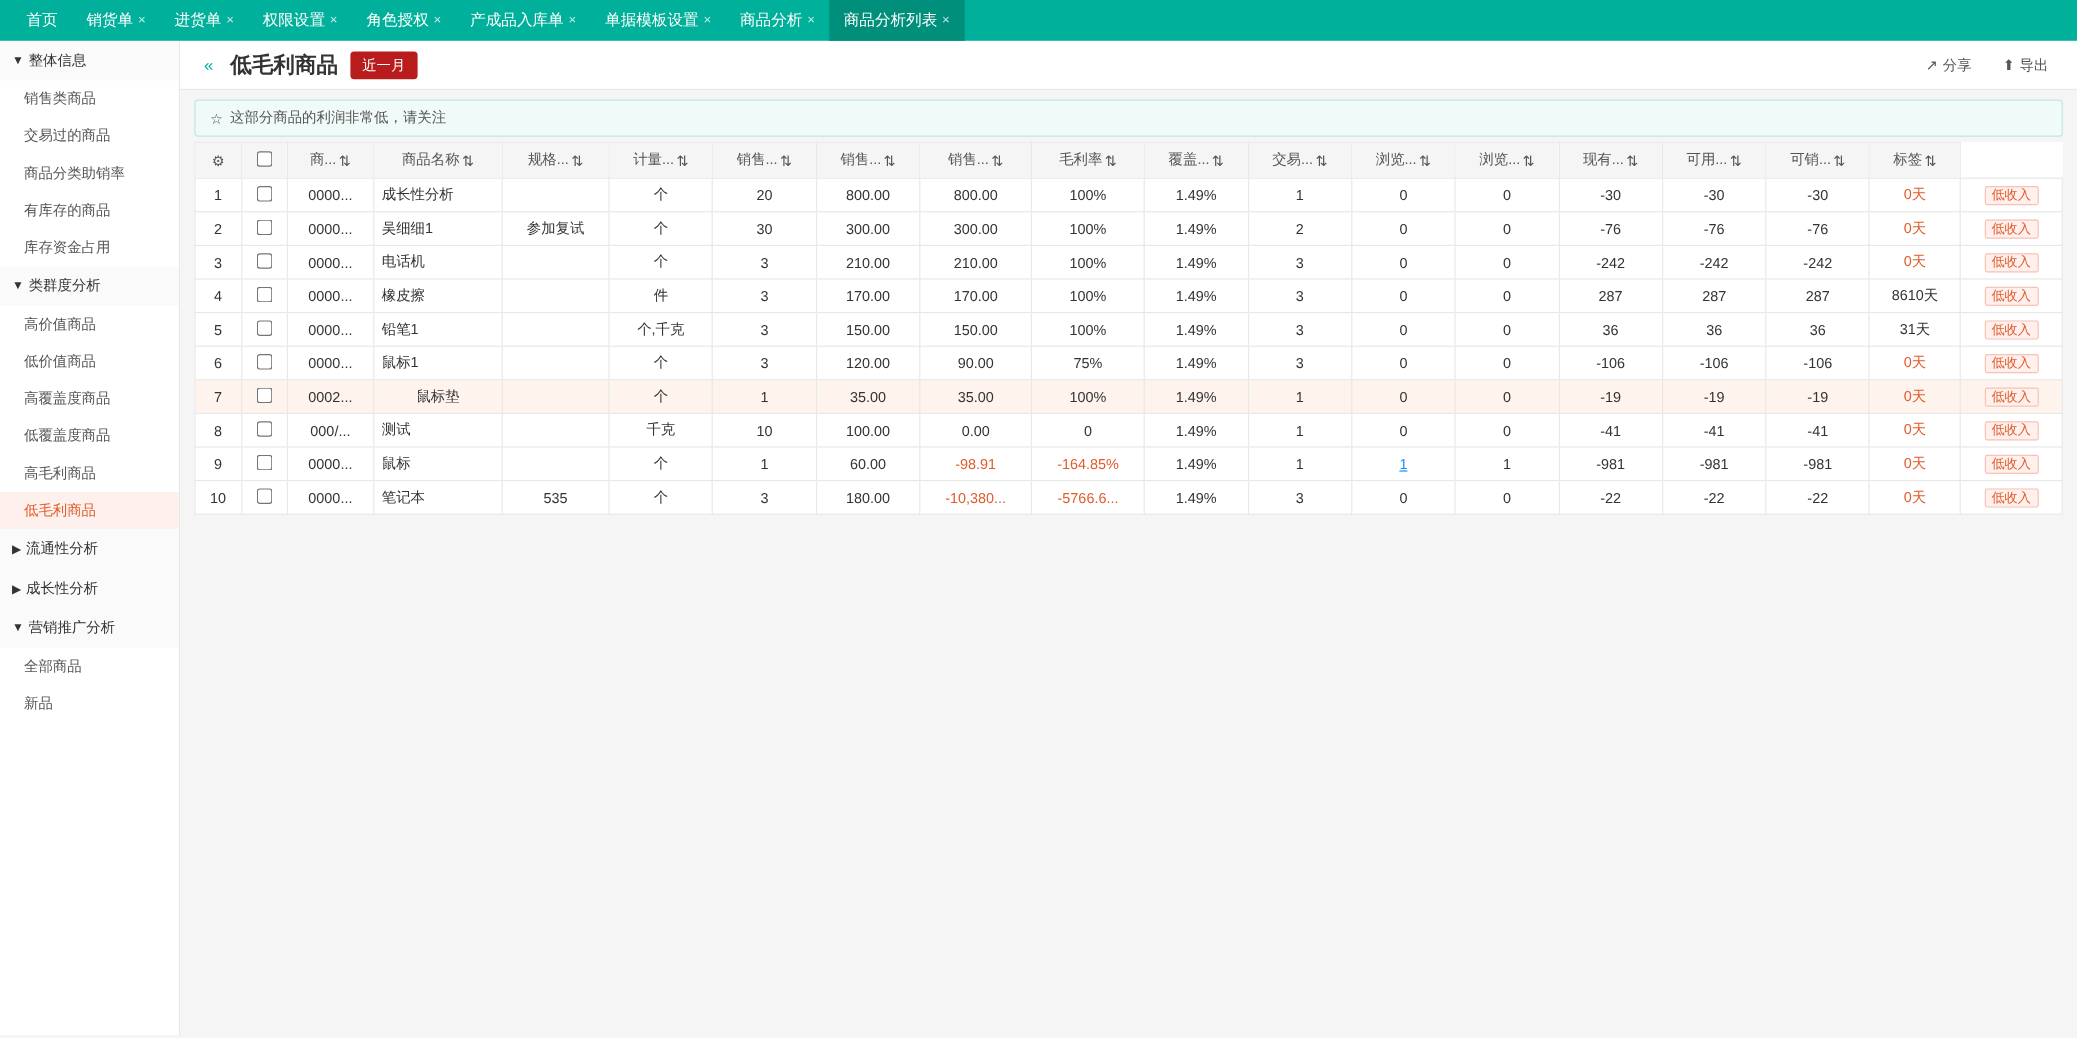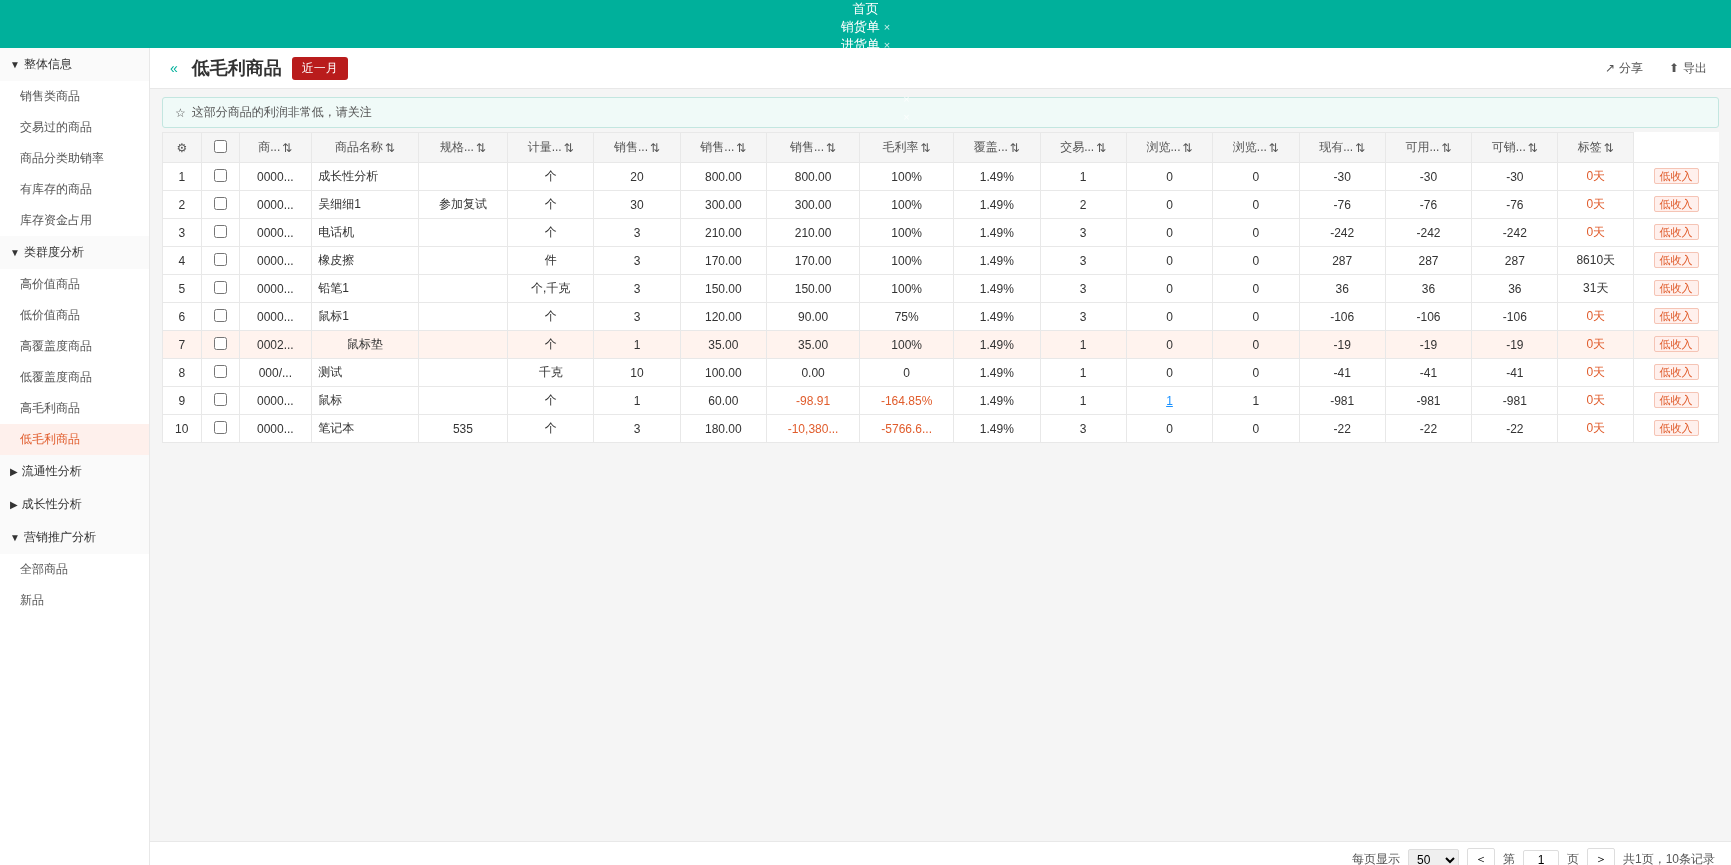--- a/index.html
+++ b/index.html
@@ -3,23 +3,22 @@
   <meta charset="utf-8">
   <style>
     * { box-sizing: border-box; margin: 0; padding: 0; }
     body { font-family: "Microsoft YaHei", "PingFang SC", Arial, sans-serif; font-size: 12px; background: #f5f5f5; color: #333; }
 
     
     .top-nav {
       background: #00b09b;
       display: flex;
       align-items: center;
-      height: 48px;
+      height: 34px;
       padding: 0 10px;
-      flex-direction: column;
     }
     .top-nav .nav-item {
       color: #fff;
       padding: 0 12px;
       height: 36px;
       display: flex;
       align-items: center;
       cursor: pointer;
       font-size: 13px;
       white-space: nowrap;
@@ -658,30 +657,16 @@
       <td>-22</td>
       <td>-22</td>
       <td style="color:#e05c2c">0天</td>
       <td><span class="tag-low-income">低收入</span></td>
     </tr>
             </tbody>
         </table>
 
       </div>
 
-      <div class="pagination-bar">
-        <span>每页显示</span>
-        <select>
-          <option>50</option>
-          <option>20</option>
-          <option>100</option>
-        </select>
-        <button class="page-btn">＜</button>
-        <span>第</span>
-        <input class="page-input" type="text" value="1" style="">
-        <span>页</span>
-        <button class="page-btn">＞</button>
-        <span>共1页，10条记录</span>
-      </div>
 
     </div>
   </div>
 </div>
 
 </body></html>

